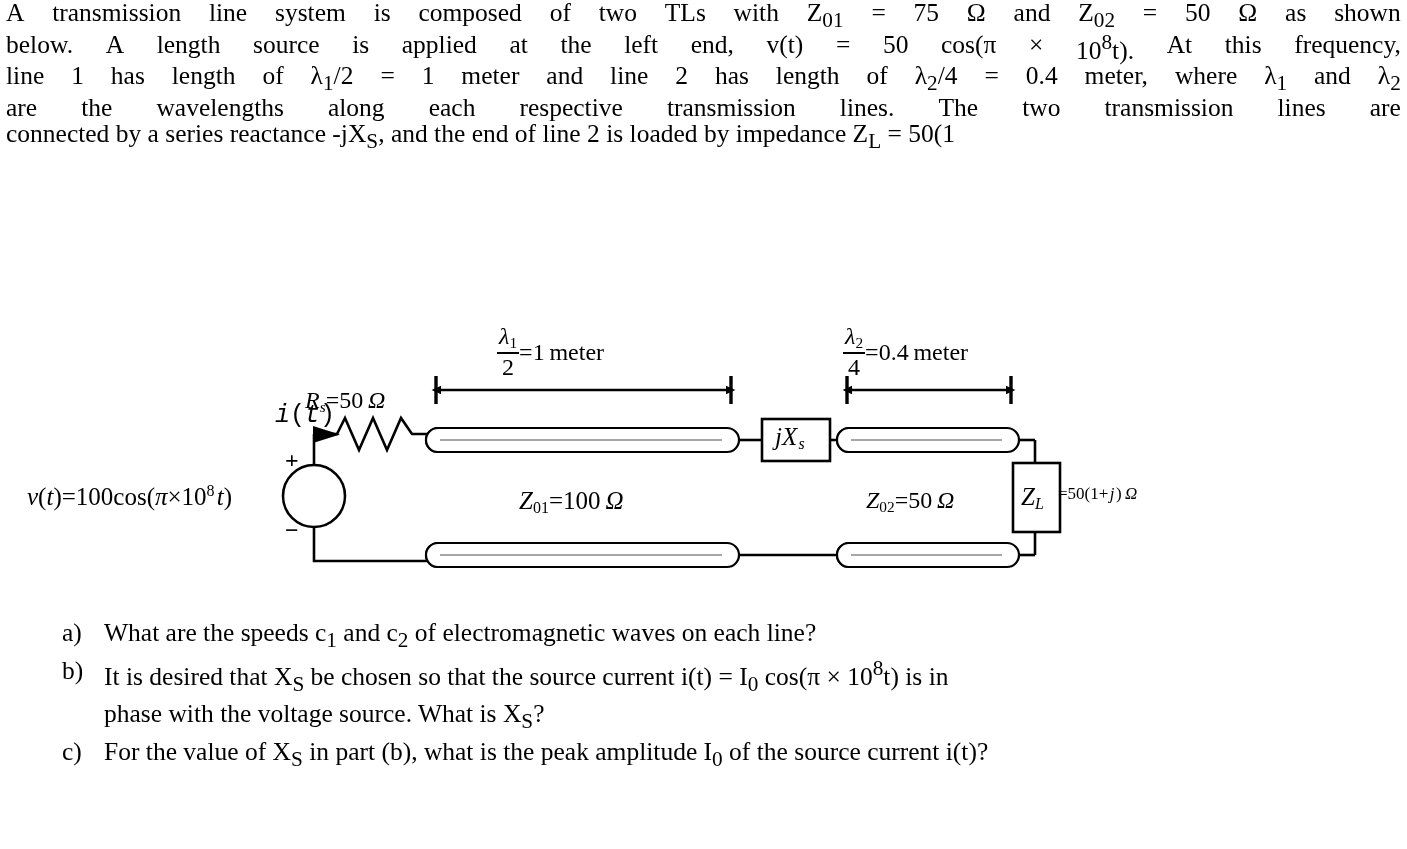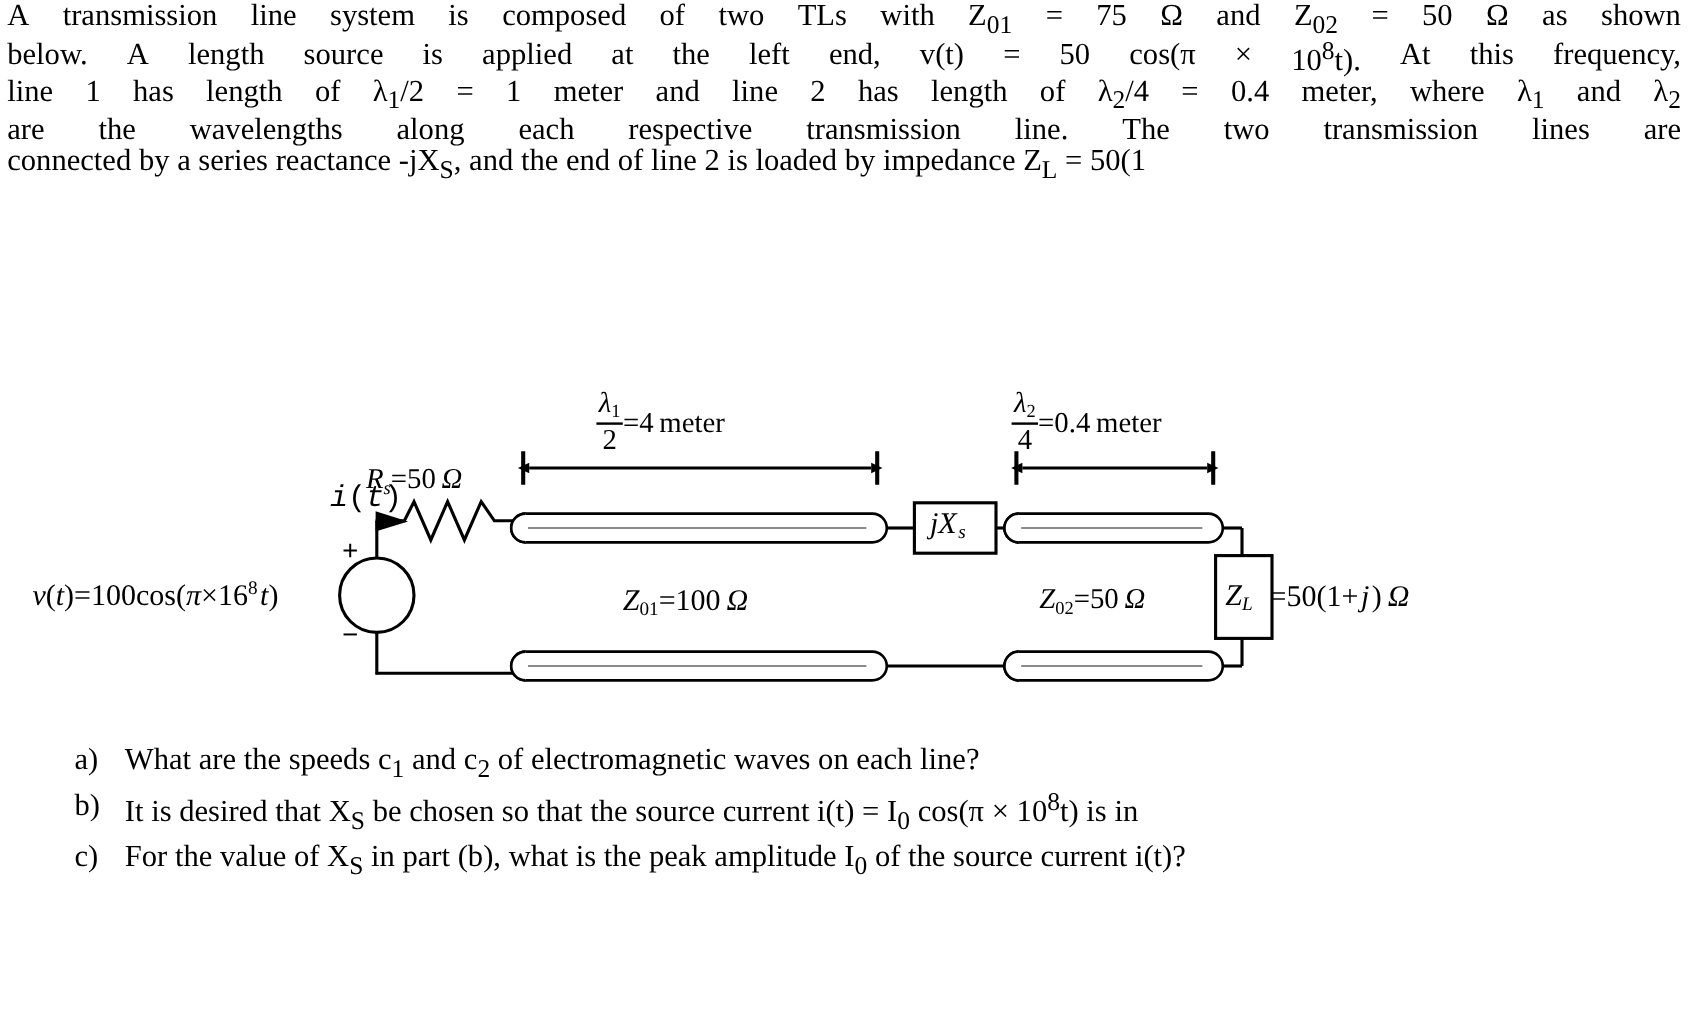--- a/index.html
+++ b/index.html
@@ -184,21 +184,21 @@
       <span class="nb">λ<sub>2</sub></span>
     </span>
   <span class="ln just">
       <span class="nb">are</span>
       <span class="nb">the</span>
       <span class="nb">wavelengths</span>
       <span class="nb">along</span>
       <span class="nb">each</span>
       <span class="nb">respective</span>
       <span class="nb">transmission</span>
-      <span class="nb">line.</span>
+      <span class="nb">lines.</span>
       <span class="nb">The</span>
       <span class="nb">two</span>
       <span class="nb">transmission</span>
       <span class="nb">lines</span>
       <span class="nb">are</span>
     </span>
   <span class="ln">connected by a series reactance -jX<sub>S</sub>, and the end of line 2 is loaded by impedance Z<sub>L</sub> = 50(1</span>
 </div>
 
 <div id="figure">
@@ -299,40 +299,40 @@
       <line x1="1019" y1="255" x2="1035" y2="255" stroke="#000" stroke-width="2.6"></line>
       <line x1="1035" y1="255" x2="1035" y2="232" stroke="#000" stroke-width="2.6"></line>
     </g>
 
     <g>
       <rect x="1013" y="163" width="47" height="69" fill="#fff" stroke="#000" stroke-width="2.6"></rect>
     </g>
   </svg>
 
   <div class="fig-label" style="left:27px; top:183px; font-size:25px;">
-    <span class="it">v</span><span>(</span><span class="it">t</span><span>)=100cos(</span><span class="it">π</span><span>×16</span><span class="sup">8</span><span class="it"> t</span><span>)</span>
+    <span class="it">v</span><span>(</span><span class="it">t</span><span>)=100cos(</span><span class="it">π</span><span>×10</span><span class="sup">8</span><span class="it"> t</span><span>)</span>
   </div>
 
   <div class="fig-label" style="left:275px; top:103px; font-size:25px;font-family:Liberation Mono, monospace;">
     <span class="it">i</span><span>(</span><span class="it">t</span><span>)</span>
   </div>
 
   <div class="fig-label" style="left:285px; top:148px; font-size:24px; font-weight:700;">+</div>
 
   <div class="fig-label" style="left:285px; top:218px; font-size:24px; font-weight:700;">−</div>
 
   <div class="fig-label" style="left:305px; top:72px; font-size:24px;margin-top:16px;">
     <span class="it">R</span><span class="sub it">s</span><span>=50 </span><span class="it">Ω</span>
   </div>
 
   <div class="fig-label" style="left:497px; top:26px; font-size:24px;">
     <span class="frac">
       <span class="num"><span class="it">λ</span><span class="sub">1</span></span>
       <span class="den">2</span>
-    </span><span>=4 meter</span>
+    </span><span>=1 meter</span>
   </div>
 
   <div class="fig-label" style="left:843px; top:26px; font-size:24px;">
     <span class="frac">
       <span class="num"><span class="it">λ</span><span class="sub">2</span></span>
       <span class="den">4</span>
     </span><span>=0.4 meter</span>
   </div>
 
   <div class="fig-label" style="left:519px; top:188px; font-size:25px;">
@@ -344,38 +344,39 @@
   </div>
 
   <div class="fig-label" style="left:775px; top:124px; font-size:25px;">
     <span class="it">j</span><span class="it">X</span><span class="sub it"> s</span>
   </div>
 
   <div class="fig-label" style="left:1021px; top:184px; font-size:25px;">
     <span class="it">Z</span><span class="sub it">L</span>
   </div>
 
-  <div class="fig-label" style="left:1058px; top:185px; font-size:25px;">
+  <div class="fig-label" style="left:1058px; top:185px; font-size:17px;">
     <span>=50(1+ </span><span class="it">j</span><span> ) </span><span class="it">Ω</span>
   </div>
 
 </div>
 
 <div id="questions">
 
   <div class="q-item">
     <span class="q-marker">a)</span>
     <span class="q-text">What are the speeds c<sub>1</sub> and c<sub>2</sub> of electromagnetic waves on each line?</span>
   </div>
 
   <div>
     <div class="q-item">
       <span class="q-marker">b)</span>
       <span class="q-text">It is desired that X<sub>S</sub> be chosen so that the source current i(t) = I<sub>0</sub> cos(π × 10<sup>8</sup>t) is in</span>
     </div>
+    <div class="q-cont">phase with the voltage source. What is X<sub>S</sub>?</div>
   </div>
 
   <div class="q-item" style="margin-top:6px;">
     <span class="q-marker">c)</span>
     <span class="q-text">For the value of X<sub>S</sub> in part (b), what is the peak amplitude I<sub>0</sub> of the source current i(t)?</span>
   </div>
 
 </div>
 
 </body></html>

